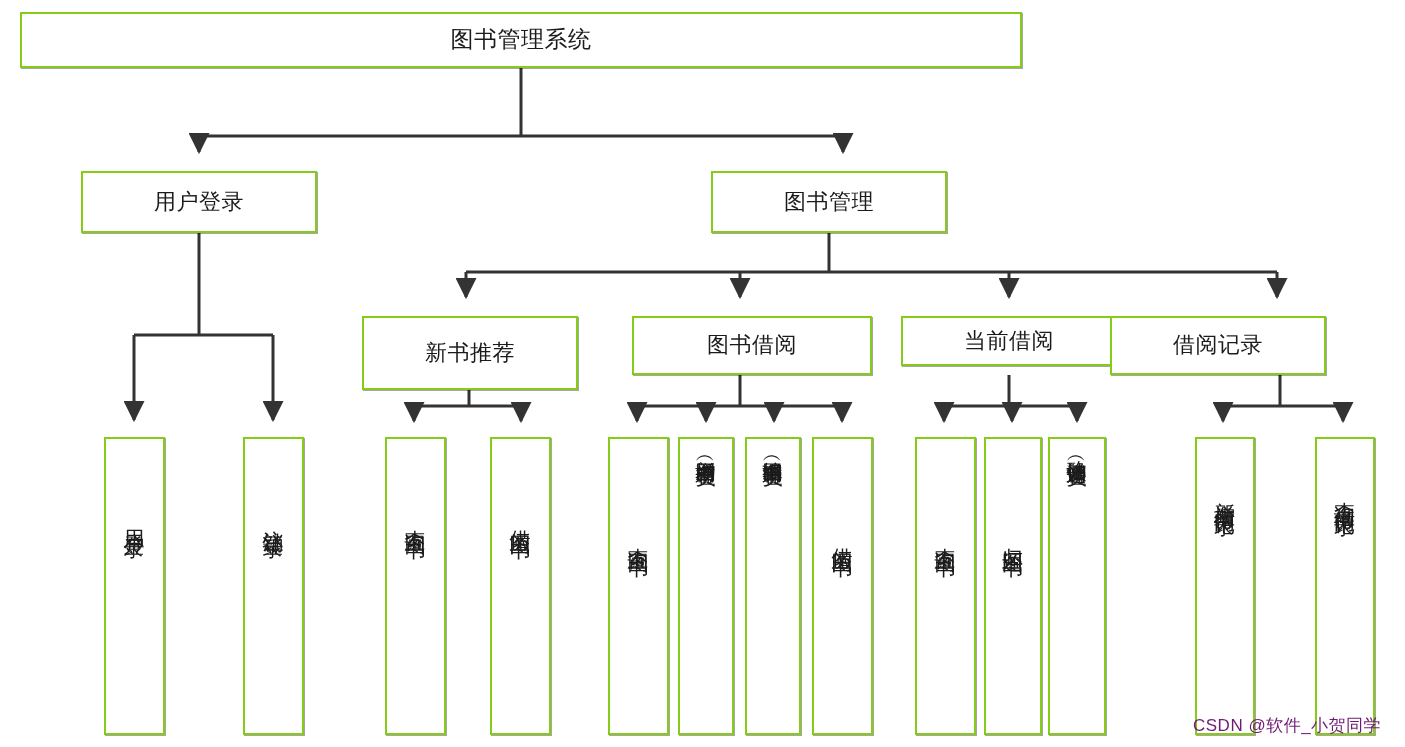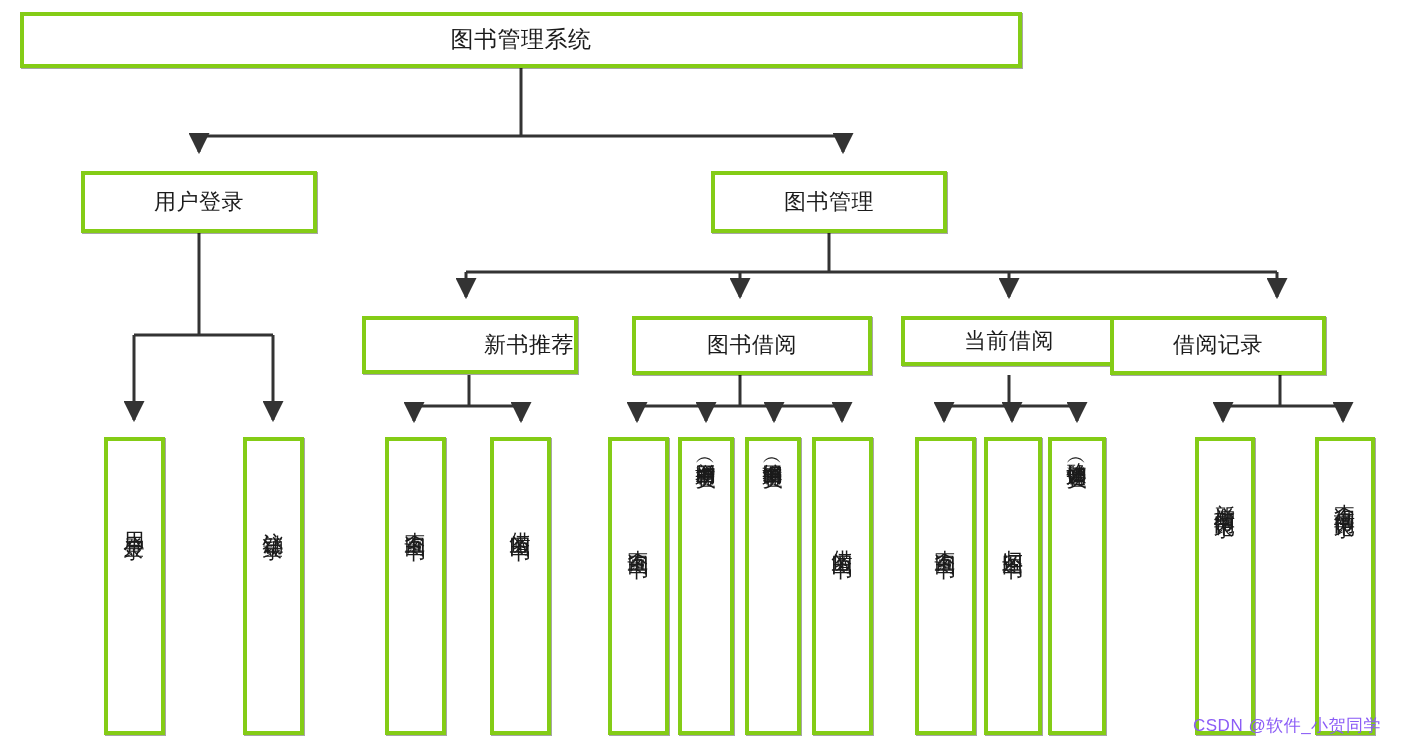--- a/index.html
+++ b/index.html
@@ -21,21 +21,21 @@
     position: absolute;
     left: 0;
     top: 0;
     width: 1405px;
     height: 747px;
     pointer-events: none;
   }
   .node {
     position: absolute;
     box-sizing: border-box;
-    border: 4px solid #84cc16;
+    border: 2px solid #84cc16;
     background: #ffffff;
     display: flex;
     align-items: center;
     justify-content: center;
     color: #1b1b1b;
     box-shadow: 1px 1px 0 rgba(0,0,0,0.35);
   }
   .node .lbl {
     display: block;
     line-height: 1.12;
@@ -74,21 +74,21 @@
     padding-top: 40px;
   }
   .node.v.mid3 .lbl {
     padding-top: 86px;
   }
   #watermark {
     position: absolute;
     left: 1193px;
     top: 714px;
     font-size: 17px;
-    color: #8b5cf6;
+    color: #701a75;
     white-space: nowrap;
     letter-spacing: 0.5px;
   }
 </style>
 </head>
 <body>
 
 <div id="canvas">
 
   <svg id="edges" viewBox="0 0 1405 747">
@@ -146,21 +146,21 @@
   </div>
 
   <div class="node h" style="left:81px; top:171px; width:236px; height:62px;">
     <span class="lbl">用户登录</span>
   </div>
 
   <div class="node h" style="left:711px; top:171px; width:236px; height:62px;">
     <span class="lbl">图书管理</span>
   </div>
 
-  <div class="node h" style="left:362px; top:316px; width:216px; height:58px;justify-content:flex-end;">
+  <div class="node h" style="left:362px; top:316px; width:216px; height:74px;">
     <span class="lbl">新书推荐</span>
   </div>
 
   <div class="node h" style="left:632px; top:316px; width:240px; height:59px;">
     <span class="lbl">图书借阅</span>
   </div>
 
   <div class="node h" style="left:901px; top:316px; width:216px; height:50px;">
     <span class="lbl">当前借阅</span>
   </div>

